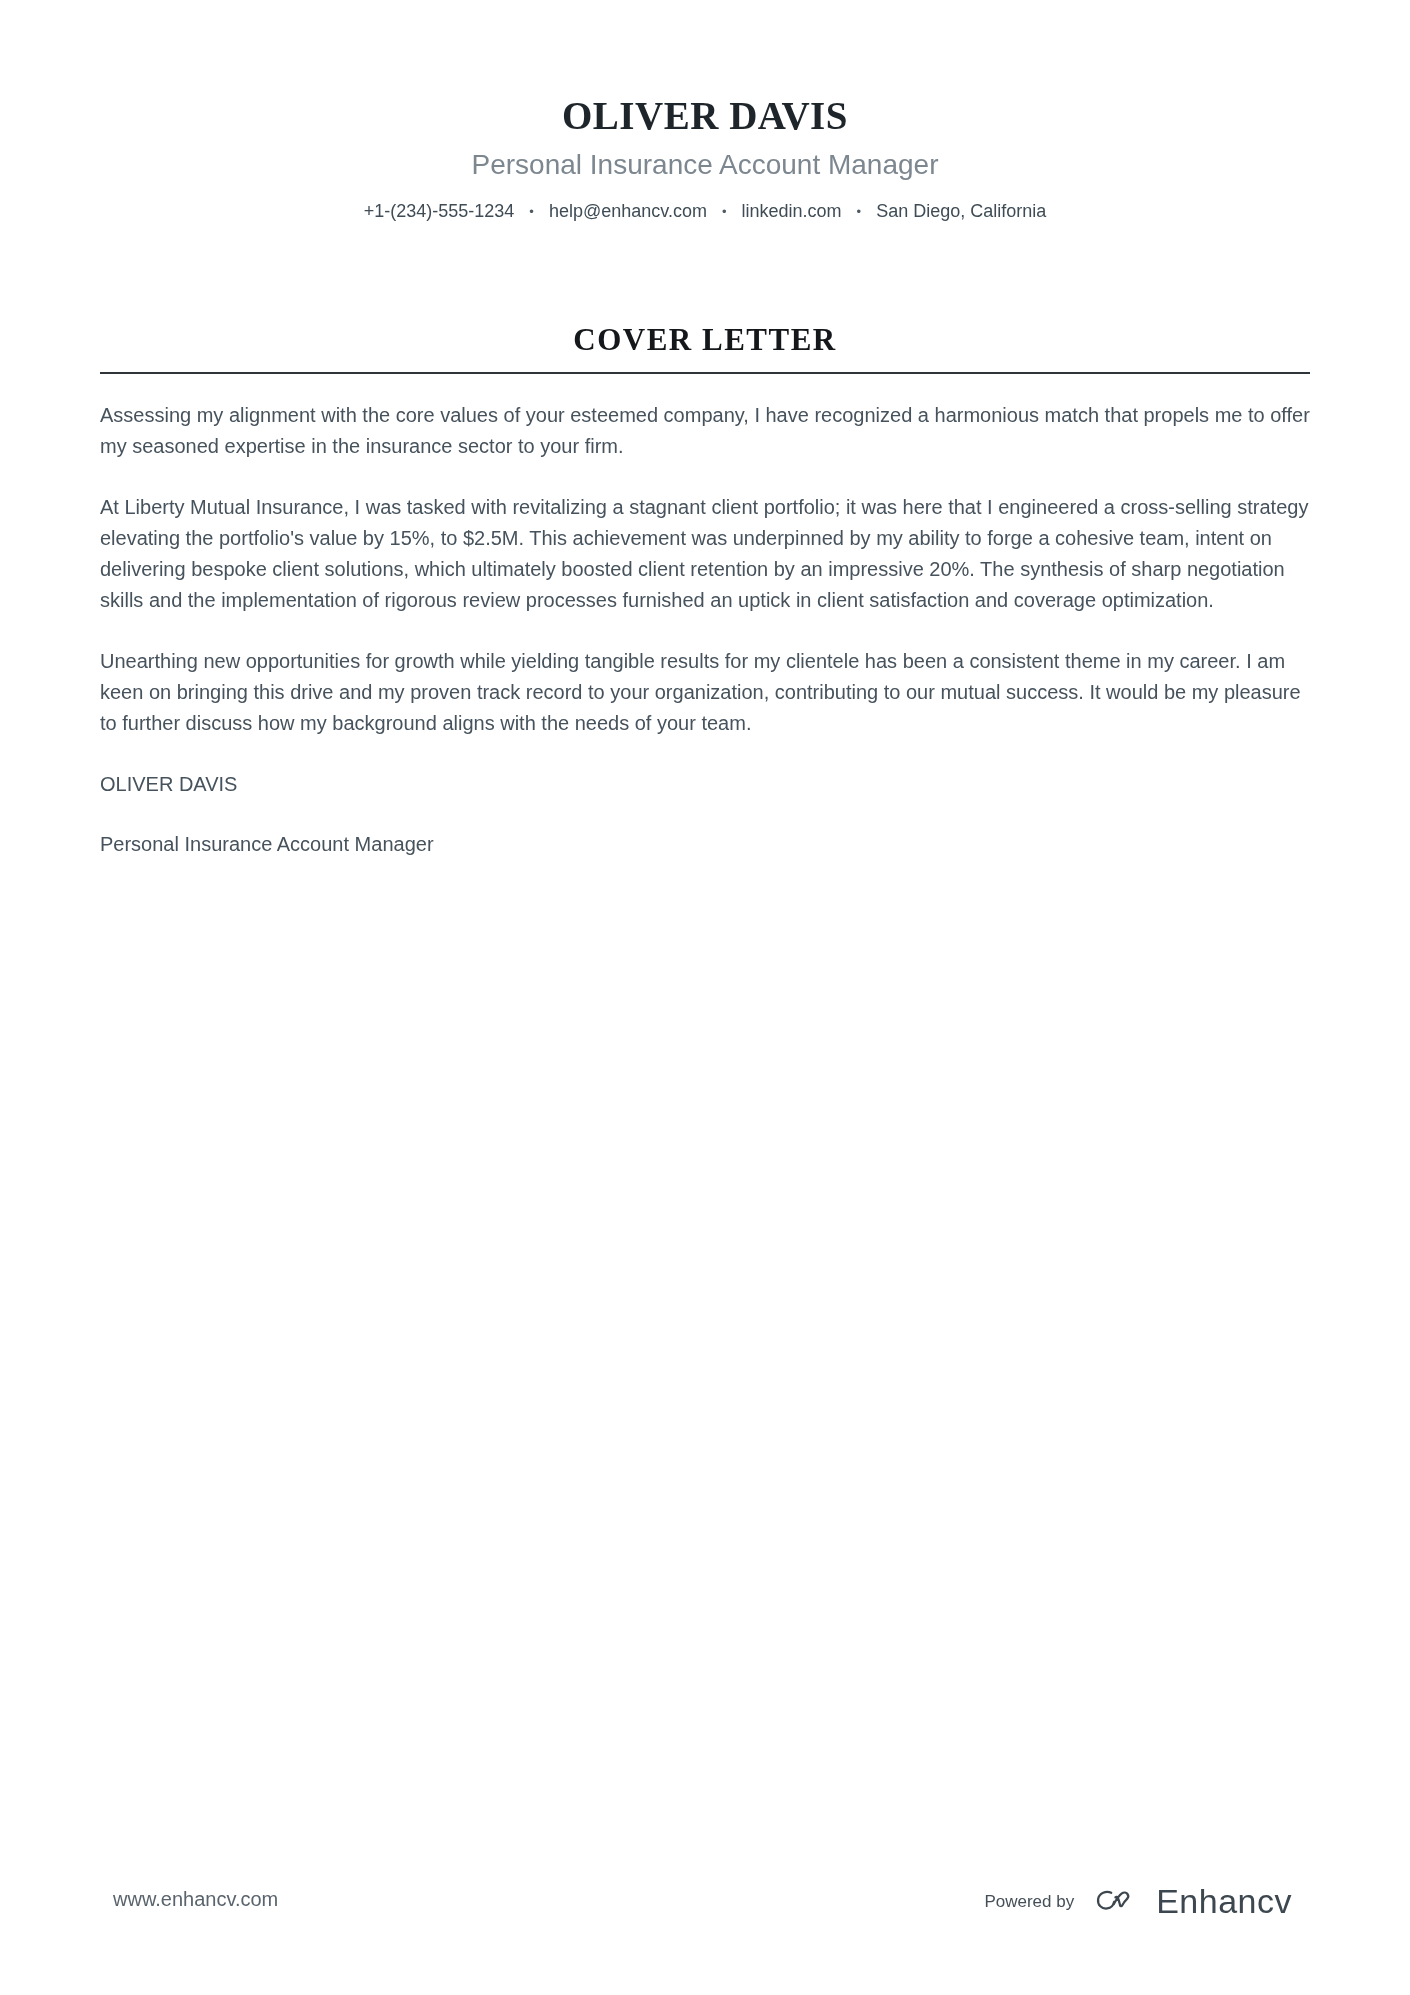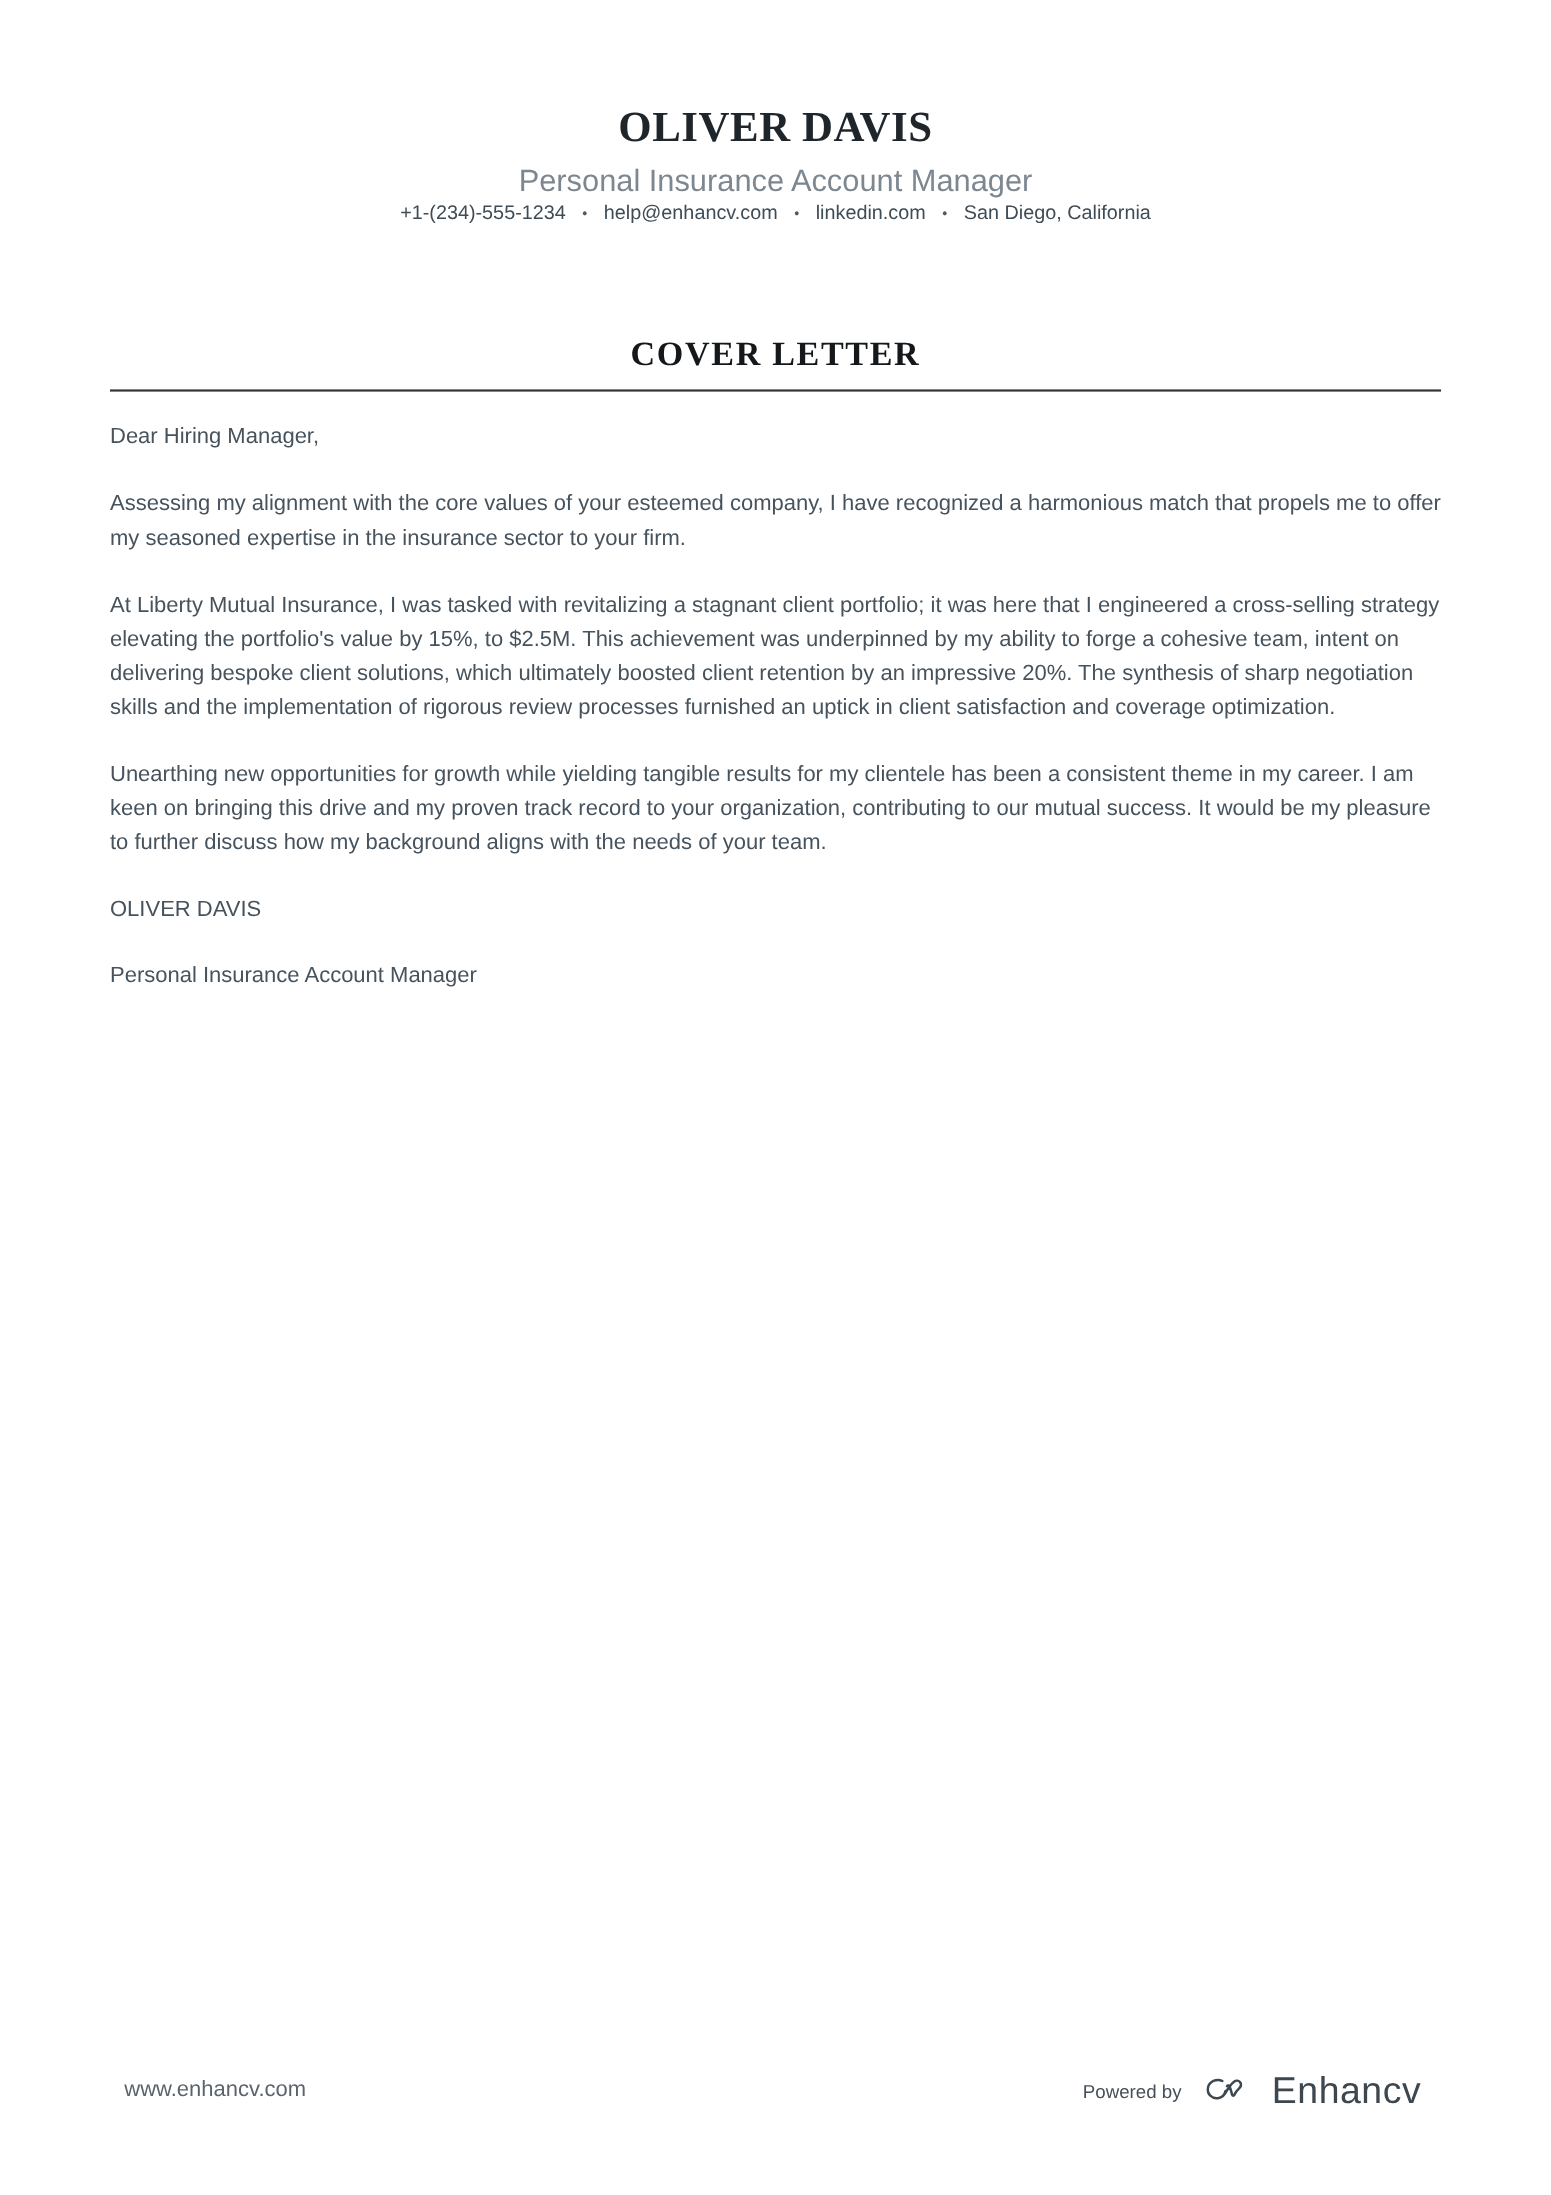--- a/index.html
+++ b/index.html
@@ -9,21 +9,21 @@
   }
   .header{text-align:center;padding-top:96px;}
   .name{
     font-family:"Liberation Serif", serif;font-weight:700;font-size:39px;
     color:#1f262b;letter-spacing:0.5px;line-height:1.05;
   }
   .headline{
     font-size:28px;color:#7d8790;margin-top:12px;font-weight:400;line-height:1.15;
   }
   .contact-line{
-    margin-top:2px;font-size:18px;color:#3f4c55;
+    margin-top:20px;font-size:18px;color:#3f4c55;
     display:flex;justify-content:center;align-items:center;gap:15px;line-height:1.2;
   }
   .contact-sep{font-size:13px;color:#4d5a63;line-height:1;}
   .section-heading{
     margin-top:100px;text-align:center;
     font-family:"Liberation Serif", serif;font-weight:700;font-size:31px;
     color:#15181b;letter-spacing:1.5px;line-height:1.1;
   }
   .heading-rule{
     width:1210px;margin:15px auto 0 auto;border:none;
@@ -66,21 +66,20 @@
       <span>linkedin.com</span>
       <span class="contact-sep">•</span>
       <span>San Diego, California</span>
     </div>
   </div>
 
   <div class="section-heading">COVER LETTER</div>
   <hr class="heading-rule">
 
   <div class="letter-body">
-    <p>Dear Hiring Manager,</p>
     <p>Assessing my alignment with the core values of your esteemed company, I have recognized a harmonious match that propels me to offer my seasoned expertise in the insurance sector to your firm.</p>
     <p>At Liberty Mutual Insurance, I was tasked with revitalizing a stagnant client portfolio; it was here that I engineered a cross-selling strategy elevating the portfolio's value by 15%, to $2.5M. This achievement was underpinned by my ability to forge a cohesive team, intent on delivering bespoke client solutions, which ultimately boosted client retention by an impressive 20%. The synthesis of sharp negotiation skills and the implementation of rigorous review processes furnished an uptick in client satisfaction and coverage optimization.</p>
     <p>Unearthing new opportunities for growth while yielding tangible results for my clientele has been a consistent theme in my career. I am keen on bringing this drive and my proven track record to your organization, contributing to our mutual success. It would be my pleasure to further discuss how my background aligns with the needs of your team.</p>
     <div class="signoff">
       <p>OLIVER DAVIS</p>
       <p>Personal Insurance Account Manager</p>
     </div>
   </div>
 
   <div class="footer-left">www.enhancv.com</div>

